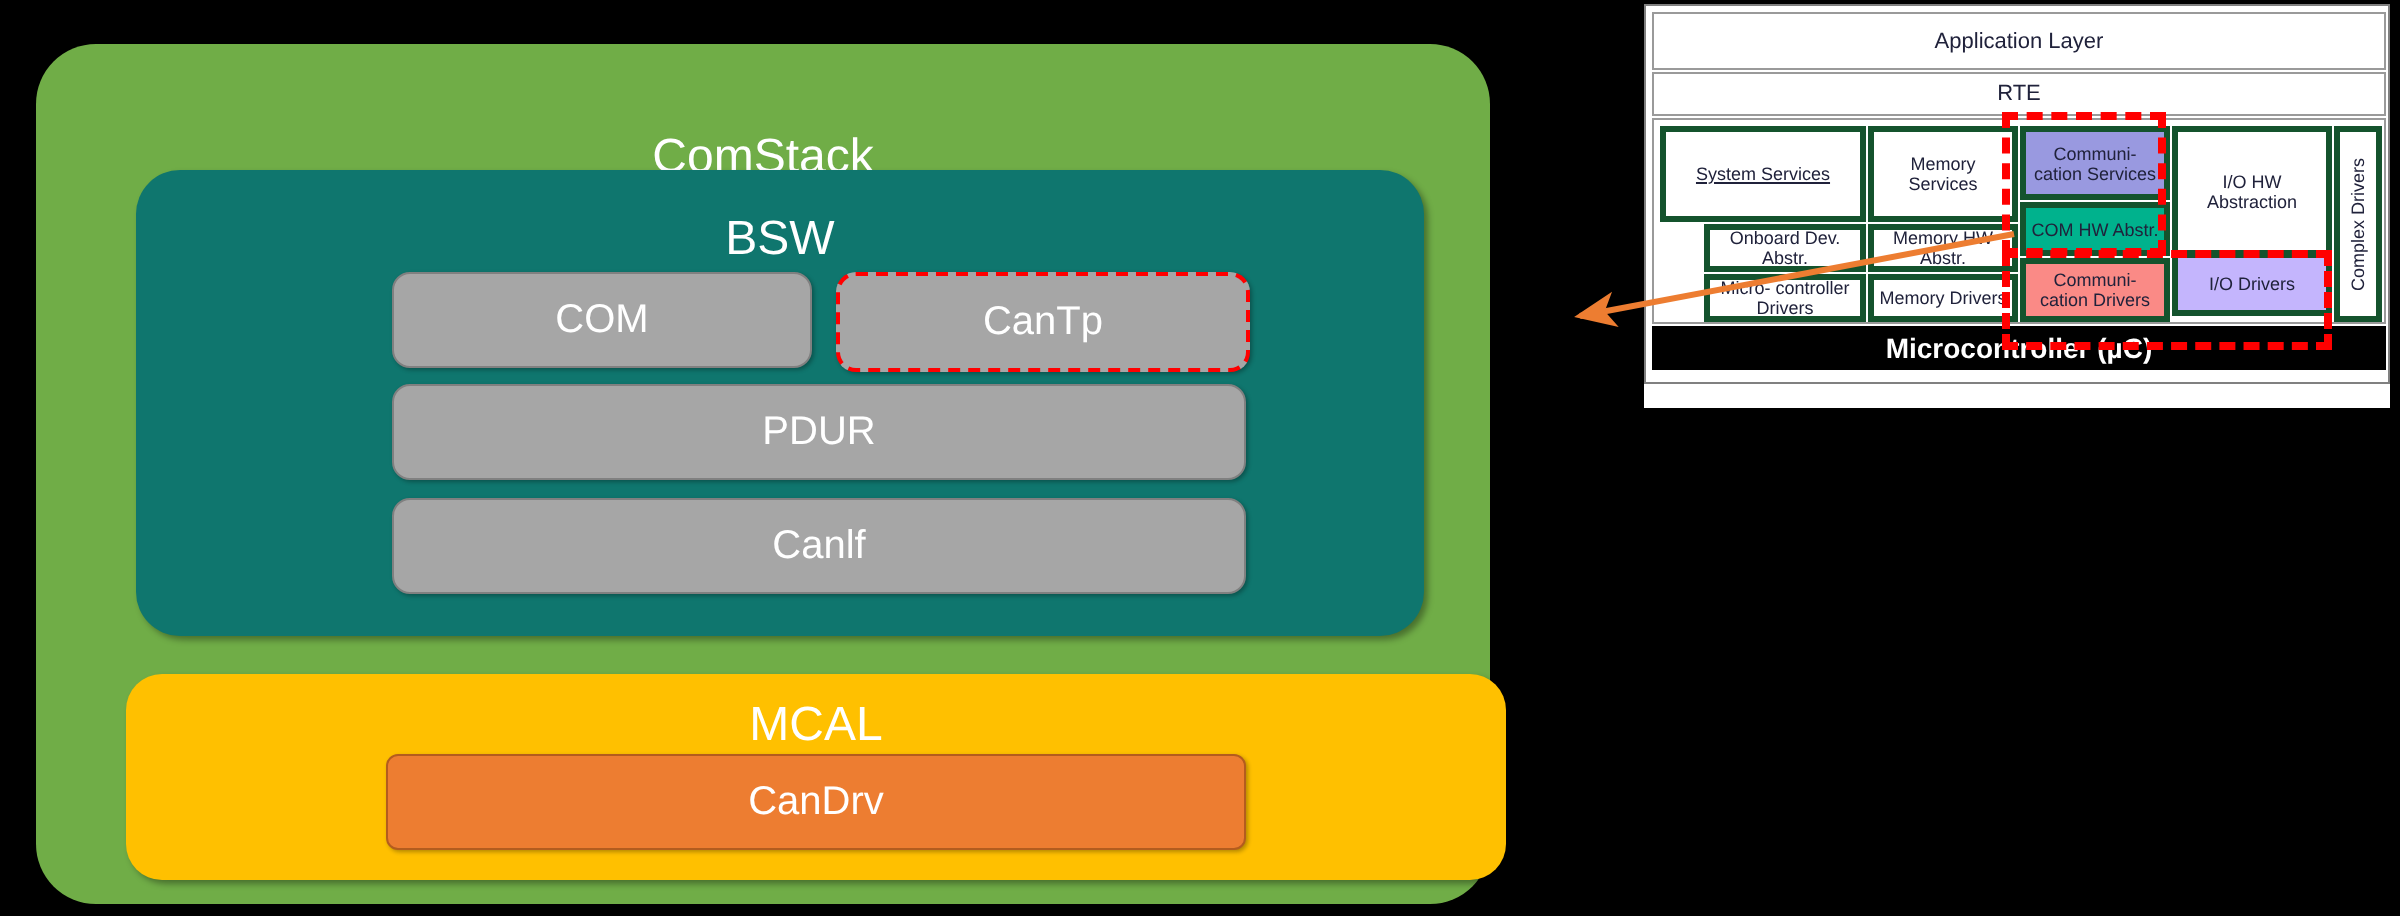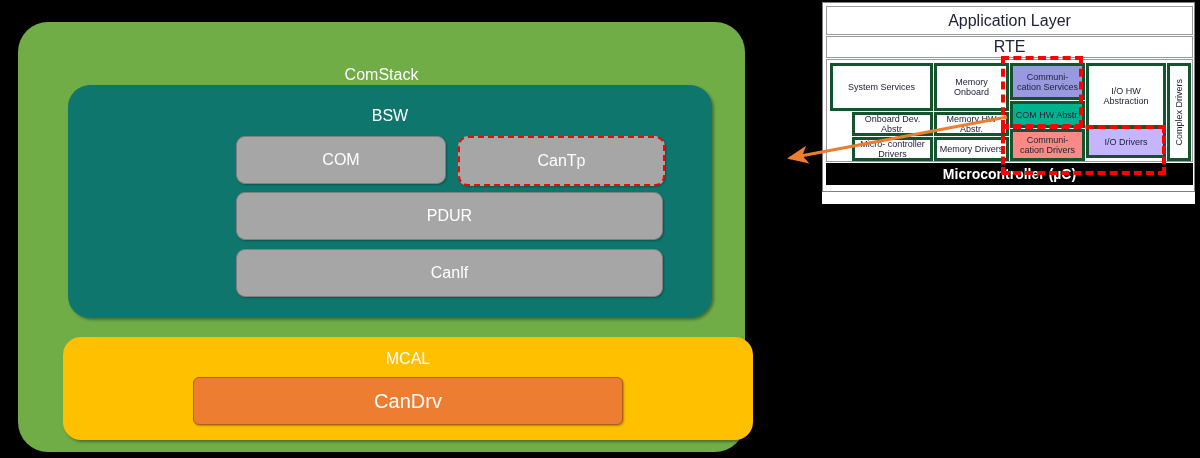--- a/index.html
+++ b/index.html
@@ -2,68 +2,68 @@
 <html><head>
 <meta charset="utf-8">
 <style>
   html,body{margin:0;padding:0;background:#000;}
   body{width:1200px;height:458px;position:relative;overflow:hidden;
        font-family:"Liberation Sans",sans-serif;}
 
   
   #comstack-diagram{position:absolute;left:0;top:0;width:760px;height:458px;background:#000;}
 
-  .layer-title{color:#fff;text-align:center;font-size:16px;line-height:1;}
+  .layer-title{color:#fff;text-align:center;font-size:24px;line-height:1;}
 
   #comstack-box{position:absolute;left:18px;top:22px;width:727px;height:430px;
      background:#70ad47;border-radius:30px;box-shadow:2px 2px 3px rgba(0,0,0,.45);}
   #comstack-label{position:absolute;left:0;top:45px;width:100%;}
 
   #bsw-box{position:absolute;left:50px;top:63px;width:644px;height:233px;
      background:#0f766e;border-radius:22px;box-shadow:2px 2px 3px rgba(0,0,0,.35);}
   #bsw-label{position:absolute;left:0;top:23px;width:100%;}
 
   .mod{position:absolute;background:#a6a6a6;border:1px solid #808080;border-radius:9px;
        box-shadow:1px 1px 2px rgba(0,0,0,.3);
        display:flex;align-items:center;justify-content:center;
-       color:#fff;font-size:16px;margin-left:40px;}
+       color:#fff;font-size:20px;}
   #mod-com   {left:128px;top:51px;width:208px;height:46px;}
   #mod-cantp {left:350px;top:51px;width:203px;height:46px;
               border:2px dashed #ff0000;border-radius:10px;}
   #mod-pdur  {left:128px;top:107px;width:425px;height:46px;}
   #mod-canif {left:128px;top:164px;width:425px;height:46px;}
 
   #mcal-box{position:absolute;left:45px;top:315px;width:674px;height:103px;
      background:#ffc000;border-radius:18px;box-shadow:2px 2px 3px rgba(0,0,0,.35);padding-left:16px;}
   #mcal-label{position:absolute;left:0;top:14px;width:100%;}
   #mod-candrv{position:absolute;left:130px;top:40px;width:428px;height:46px;
      background:#ed7d31;border:1px solid #b35c1e;border-radius:6px;
      box-shadow:1px 1px 2px rgba(0,0,0,.3);
      display:flex;align-items:center;justify-content:center;color:#fff;font-size:20px;}
 
   
   #autosar-diagram{position:absolute;left:822px;top:2px;width:373px;height:190px;
      background:#fff;border:1px solid #808080;box-sizing:border-box;}
 
   .ar-band{box-sizing:border-box;border:1px solid #9a9a9a;background:#fff;
      display:flex;align-items:center;justify-content:center;
-     color:#20223b;font-size:16px;position:absolute;}
+     color:#20223b;font-size:11px;position:absolute;}
 
   #ar-app{left:3px;top:3px;width:367px;height:29px;}
   #ar-rte{left:3px;top:33px;width:367px;height:22px;}
 
   #ar-grid{position:absolute;left:3px;top:56px;width:367px;height:103px;
      box-sizing:border-box;border:1px solid #9a9a9a;background:#fff;}
 
   .ar-cell{position:absolute;box-sizing:border-box;border:3px solid #14532d;
      background:#fff;display:flex;align-items:center;justify-content:center;
      text-align:center;color:#20223b;font-size:9px;line-height:10px;padding:0 1px;}
 
   
-  #c-sys     {left:3px;  top:3px;  width:103px;height:48px;}
+  #c-sys     {left:3px;  top:3px;  width:103px;height:48px;text-decoration:underline;}
   #c-onboard {left:25px; top:52px; width:81px; height:24px;}
   #c-mcudrv  {left:25px; top:77px; width:81px; height:24px;}
   
   #c-memsvc  {left:107px;top:3px;  width:75px; height:48px;}
   #c-memhw   {left:107px;top:52px; width:75px; height:24px;}
   #c-memdrv  {left:107px;top:77px; width:75px; height:24px;}
   
   #c-comsvc  {left:183px;top:3px;  width:75px; height:37px; background:#9999e0;}
   #c-comhw   {left:183px;top:41px; width:75px; height:27px; background:#00b28d;}
   #c-comdrv  {left:183px;top:69px; width:75px; height:32px; background:#fa8a86;}
@@ -119,21 +119,21 @@
 
   <div class="ar-band" id="ar-app">Application Layer</div>
 
   <div class="ar-band" id="ar-rte">RTE</div>
 
   <div id="ar-grid">
     <div class="ar-cell" id="c-sys">System Services</div>
     <div class="ar-cell" id="c-onboard">Onboard Dev. Abstr.</div>
     <div class="ar-cell" id="c-mcudrv">Micro- controller Drivers</div>
 
-    <div class="ar-cell" id="c-memsvc">Memory Onboard</div>
+    <div class="ar-cell" id="c-memsvc">Memory Services</div>
     <div class="ar-cell" id="c-memhw">Memory HW Abstr.</div>
     <div class="ar-cell" id="c-memdrv">Memory Drivers</div>
 
     <div class="ar-cell" id="c-comsvc">Communi- cation Services</div>
     <div class="ar-cell" id="c-comhw">COM HW Abstr.</div>
     <div class="ar-cell" id="c-comdrv">Communi- cation Drivers</div>
 
     <div class="ar-cell" id="c-iohw">I/O HW Abstraction</div>
     <div class="ar-cell" id="c-iodrv">I/O Drivers</div>
 

